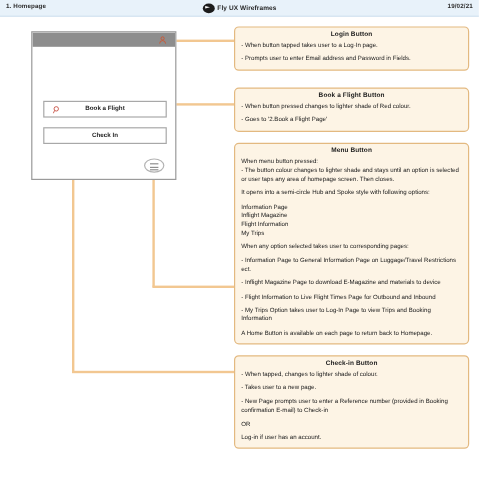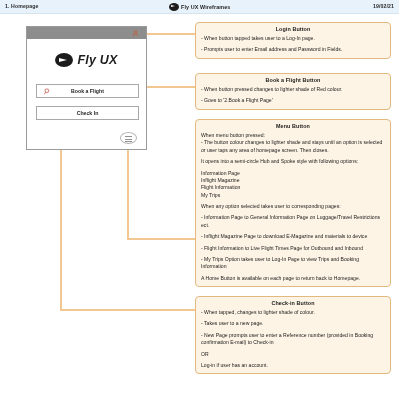--- a/index.html
+++ b/index.html
@@ -242,24 +242,20 @@
 
 <div id="phone-frame">
 
   <div id="phone-statusbar">
     <svg id="phone-account-icon" viewBox="0 0 16 16">
       <circle cx="8" cy="4.6" r="3" fill="none" stroke="#d4512a" stroke-width="1.6"></circle>
       <path d="M2.4 14.4 A5.6 5.6 0 0 1 13.6 14.4" fill="none" stroke="#d4512a" stroke-width="1.6"></path>
     </svg>
   </div>
 
-  <div id="phone-logo-row">
-    <span id="phone-logo-mark"></span>
-    <span id="phone-logo-text">Fly UX</span>
-  </div>
 
   <div id="phone-book-btn" class="phone-btn">
     <svg id="phone-search-icon" viewBox="0 0 16 16">
       <circle cx="6.6" cy="6.2" r="4.2" fill="none" stroke="#c0392b" stroke-width="1.5"></circle>
       <line x1="3.4" y1="9.4" x2="1" y2="14.6" stroke="#c0392b" stroke-width="1.5"></line>
     </svg>
     <span class="phone-btn-label">Book a Flight</span>
   </div>
 
   <div id="phone-checkin-btn" class="phone-btn">

